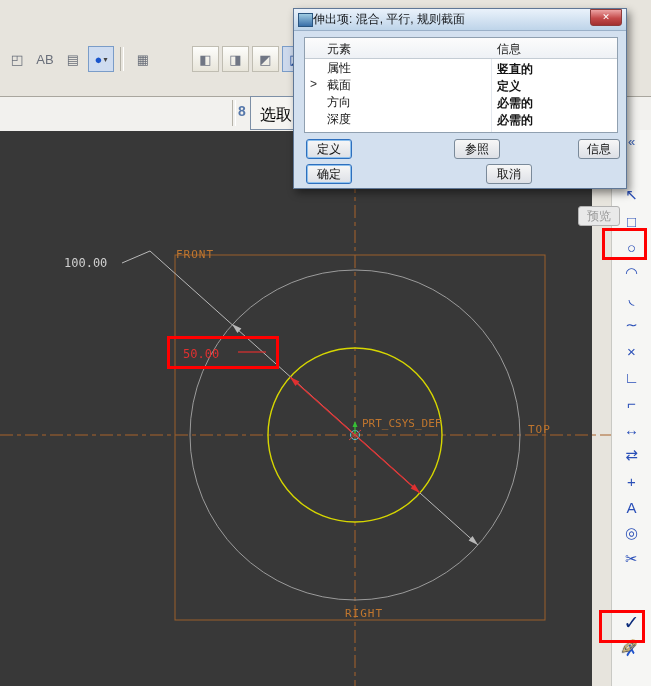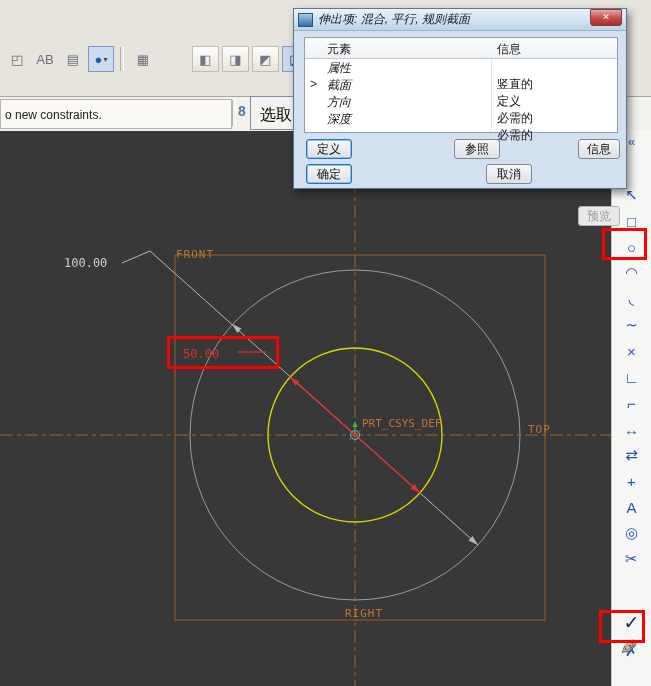--- a/index.html
+++ b/index.html
@@ -25,54 +25,54 @@
   .messagebar{position:absolute;left:0;top:96px;width:651px;height:34px;background:#f2f1ee;border-top:1px solid #a9a69e;}
   .msg-box{position:absolute;left:0;top:2px;width:230px;height:28px;background:#faf9f6;border:1px solid #b8b5ae;}
   .msg-text{position:absolute;left:4px;top:8px;font-size:12px;color:#1c1c1c;white-space:nowrap;}
   .msg-sep{position:absolute;left:232px;top:3px;width:2px;height:26px;border-left:1px solid #b5b2a8;border-right:1px solid #ffffff;}
   .filter-ic{position:absolute;left:238px;top:6px;font-size:14px;font-weight:bold;color:#5577aa;}
   
   .select-panel{position:absolute;left:250px;top:96px;width:46px;height:34px;background:#f5f4f1;
     border:1px solid #7d8fa6;box-sizing:border-box;z-index:5;}
   .select-panel span{position:absolute;left:9px;top:8px;font-size:16px;color:#000000;}
   
-  .canvas{position:absolute;left:0;top:130px;width:651px;height:556px;background:#383838;z-index:1;}
+  .canvas{position:absolute;left:0;top:130px;width:592px;height:556px;background:#383838;z-index:1;}
   .canvas svg{display:block;}
   .cad-text{font-family:"DejaVu Sans Mono","Liberation Mono",monospace;}
   
   .right-toolbar{position:absolute;left:611px;top:130px;width:40px;height:556px;background:#f6f6f4;
     border-left:1px solid #c9c9c4;box-sizing:border-box;z-index:6;display:flex;flex-direction:column;align-items:center;}
   .rt-collapse{height:24px;line-height:24px;font-size:13px;color:#3a62b8;}
   .rt-gap1{height:28px;}
   .rt-item{height:26px;width:100%;display:flex;align-items:center;justify-content:center;
     font-size:15px;color:#2b50b8;}
   .rt-gap2{height:36px;}
   .rt-done{height:28px;font-size:19px;font-weight:bold;color:#0a2a7a;display:flex;align-items:center;}
   .rt-quit{height:28px;font-size:16px;font-weight:bold;color:#2255cc;display:flex;align-items:center;}
   
   .dialog{position:absolute;left:293px;top:8px;width:334px;height:181px;background:#d3e0ef;
     border:1px solid #5f7796;box-shadow:3px 4px 8px rgba(0,0,0,0.45);z-index:10;box-sizing:border-box;}
   .titlebar{position:absolute;left:0;top:0;right:0;height:22px;
     background:linear-gradient(#eaf2fb,#bed4e9);border-bottom:1px solid #9ab0c8;
     display:flex;align-items:center;padding:0 4px;box-sizing:border-box;}
   .dlg-icon{width:13px;height:12px;background:linear-gradient(#9ecbe2,#3a6fa8);border:1px solid #2a5580;}
-  .dlg-title{font-size:12px;color:#15181c;margin-left:5px;white-space:nowrap;font-style:italic;}
+  .dlg-title{font-size:12px;color:#15181c;white-space:nowrap;}
   .close-btn{margin-left:auto;width:30px;height:15px;margin-top:-5px;
     background:linear-gradient(#eda4a4,#c44a4a 55%,#a23030);border:1px solid #8d3a3a;
     border-radius:0 0 3px 3px;color:#fff;font-size:9px;text-align:center;line-height:14px;}
   .dlg-table{position:absolute;left:10px;top:28px;width:314px;height:96px;background:#ffffff;
     border:1px solid #90a0b0;box-sizing:border-box;}
   .col-line{position:absolute;left:186px;top:0;bottom:0;width:1px;background:#e4e8ee;}
   .thead{position:relative;height:20px;background:linear-gradient(#fcfcfc,#eef1f5);border-bottom:1px solid #c4ccd4;}
   .thead span{position:absolute;top:3px;font-size:12px;color:#222;}
   .th-el{left:22px;} .th-info{left:192px;}
   .trow{position:relative;height:17px;font-size:12px;color:#141414;}
   .trow .mk{position:absolute;left:5px;top:1px;width:14px;color:#333;}
-  .trow .el{position:absolute;left:22px;top:1px;font-style:italic;}
-  .trow .inf{position:absolute;left:192px;top:17px;}
+  .trow .el{position:absolute;left:22px;top:1px;}
+  .trow .inf{position:absolute;left:192px;top:2px;font-weight:bold;}
   .dlg-btn{position:absolute;width:46px;height:20px;font-size:12px;color:#111;text-align:center;line-height:18px;
     background:linear-gradient(#f7f7f7,#dde0e6);border:1px solid #7a8a9a;border-radius:3px;box-sizing:border-box;}
   .dlg-btn.focused{border:1px solid #2e6fbd;box-shadow:inset 0 0 0 1px #8cc0ee;}
   .dlg-btn.disabled{color:#9a9a9a;background:#e9e9e9;border-color:#b2b2b2;}
   .btn-define{left:12px;top:130px;} .btn-refs{left:160px;top:130px;text-align:center;} .btn-info{left:284px;top:130px;width:42px;}
   .btn-ok{left:12px;top:155px;} .btn-cancel{left:160px;top:155px;margin-left:32px;} .btn-preview{left:284px;top:155px;width:42px;margin-top:42px;}
   
   .red-box{position:absolute;border:3px solid #ff0000;box-sizing:border-box;z-index:30;}
   .rb-dim{left:167px;top:336px;width:112px;height:33px;}
   .rb-circle{left:602px;top:228px;width:45px;height:32px;}
@@ -115,23 +115,20 @@
         </div>
       <div class="toggle-btn pressed">
           <span>◪</span>
         </div>
       <div class="toggle-btn">
           <span>▣</span>
         </div>
     </div>
   </div>
   <div class="messagebar">
-    <div class="msg-box">
-      <span class="msg-text">o new constraints.</span>
-    </div>
     <div class="msg-sep"></div>
     <span class="filter-ic">8</span>
   </div>
 </div>
 
 <div class="select-panel">
   <span>选取</span>
 </div>
 
 <div class="canvas">

